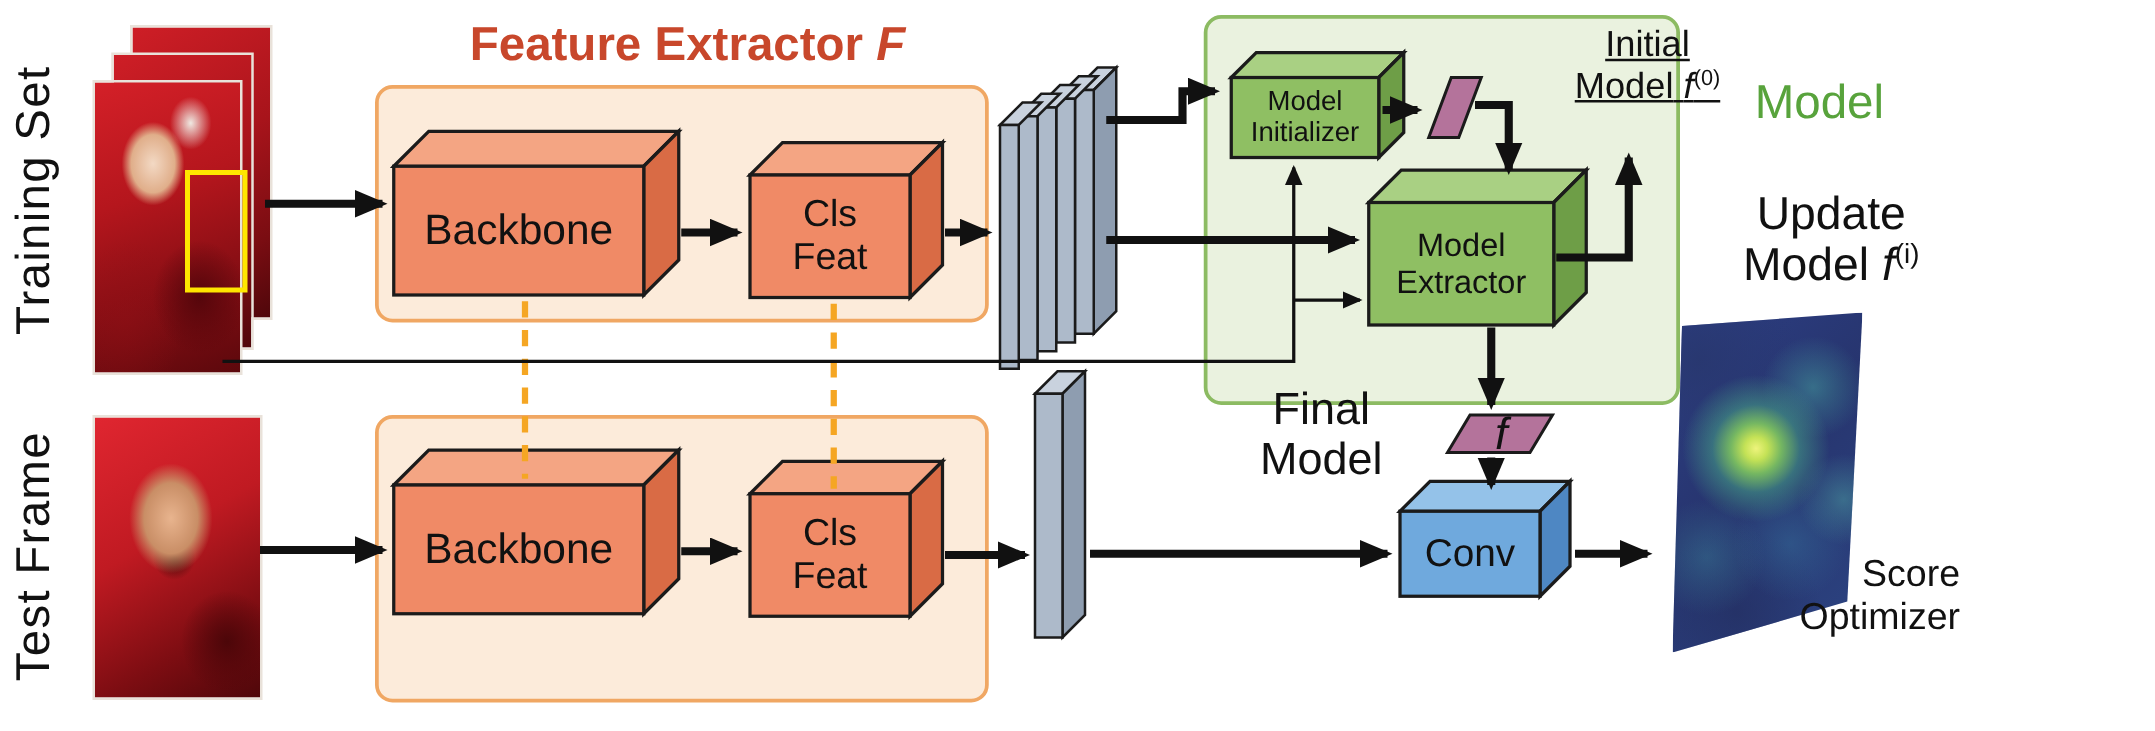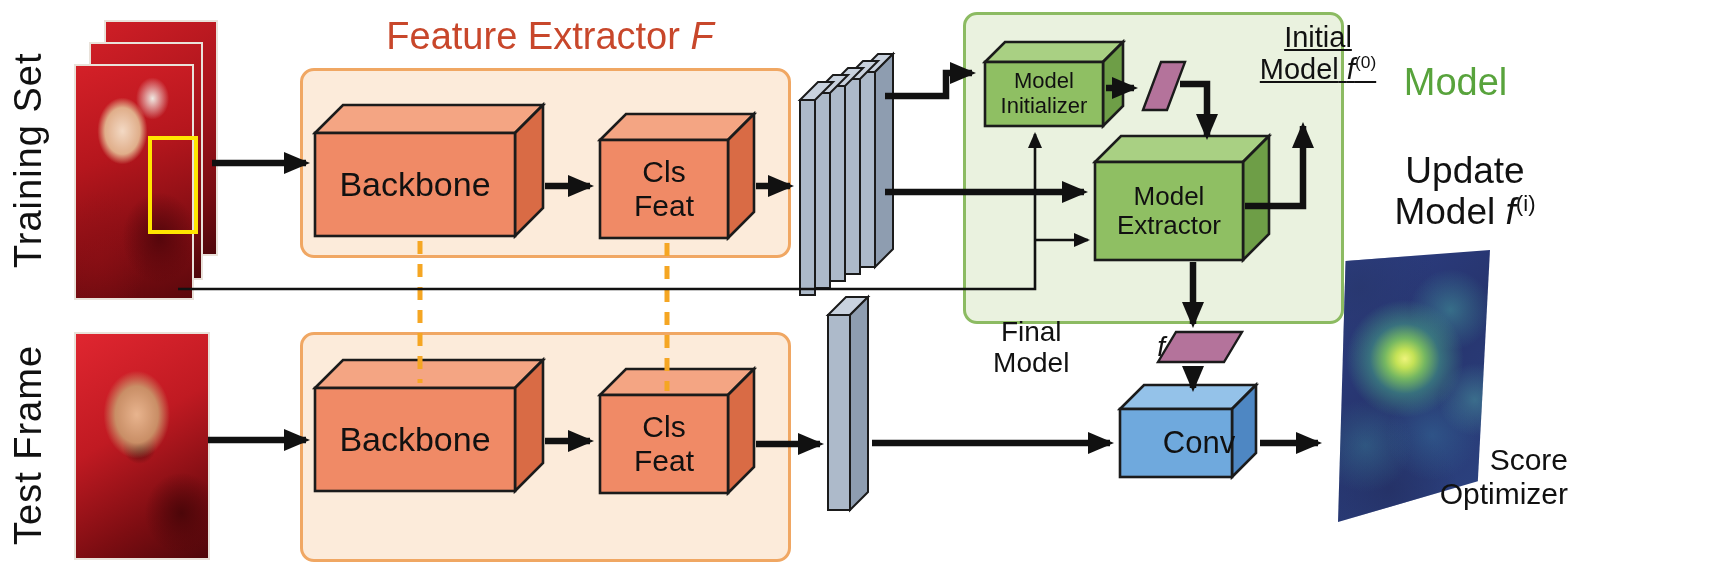--- a/index.html
+++ b/index.html
@@ -68,21 +68,21 @@
   .slab-side   {fill:var(--feature-map-side,#8E9DB0); stroke:#1b1b1b;stroke-width:2;}
   .purple      {fill:var(--purple-model,#B4739B);     stroke:#1b1b1b;stroke-width:2.4;}
   .arrow      {fill:none;stroke:#111;stroke-width:6.5;}
   .arrow-thin {fill:none;stroke:#111;stroke-width:2.6;}
   .dash{fill:none;stroke:var(--dashed-orange,#F5A623);stroke-width:5;stroke-dasharray:13 10;}
 
   
   .boxlabel{position:absolute;display:flex;align-items:center;justify-content:center;
             text-align:center;z-index:3;line-height:1.12;}
   .col{flex-direction:column;}
-  .title-red{color:var(--title-red,#C8472B);}
+  .title-red{color:var(--title-red,#C8472B);font-weight:bold;}
   .title-green{color:var(--title-green,#58A33C);}
   sup{font-size:60%;}
 </style>
 </head>
 <body>
 
 <div class="stage">
 
   <div class="vlabel" style="left:4px;top:30px;width:48px;height:260px;">Training Set</div>
   <div class="vlabel" style="left:4px;top:325px;width:48px;height:240px;">Test Frame</div>
@@ -216,31 +216,31 @@
     <span>Feat</span>
   </div>
   <div class="boxlabel col" style="left:985px;top:62px;width:118px;height:64px;font-size:22px;">
     <span>Model</span>
     <span>Initializer</span>
   </div>
   <div class="boxlabel col" style="left:1095px;top:162px;width:148px;height:98px;font-size:26px;">
     <span>Model</span>
     <span>Extractor</span>
   </div>
-  <div class="boxlabel" style="left:1120px;top:409px;width:112px;height:68px;font-size:31px;margin-left:23px;">Conv</div>
+  <div class="boxlabel" style="left:1120px;top:409px;width:112px;height:68px;font-size:31px;">Conv</div>
 
   <div class="boxlabel col" style="left:1248px;top:22px;width:140px;height:62px;font-size:29px;text-decoration:underline;">
     <span>Initial</span>
     <span><span>Model</span>&nbsp;<i>f</i><sup>(0)</sup></span>
   </div>
   <div class="boxlabel col" style="left:1375px;top:158px;width:180px;height:66px;font-size:37px;">
     <span>Update</span>
     <span><span>Model</span>&nbsp;<i>f</i><sup>(i)</sup></span>
   </div>
-  <div class="boxlabel" style="left:1008px;top:332px;width:142px;height:30px;font-size:28px;justify-content:center;gap:40px;">
+  <div class="boxlabel" style="left:1008px;top:332px;width:142px;height:30px;font-size:36px;justify-content:space-between;gap:40px;">
     <span>Final Model</span>&nbsp;<i>f</i>
   </div>
   <div class="boxlabel col" style="left:1398px;top:442px;width:170px;height:70px;font-size:30px;align-items:flex-end;">
     <span>Score</span>
     <span>Optimizer</span>
   </div>
 
 </div>
 
 </body></html>

